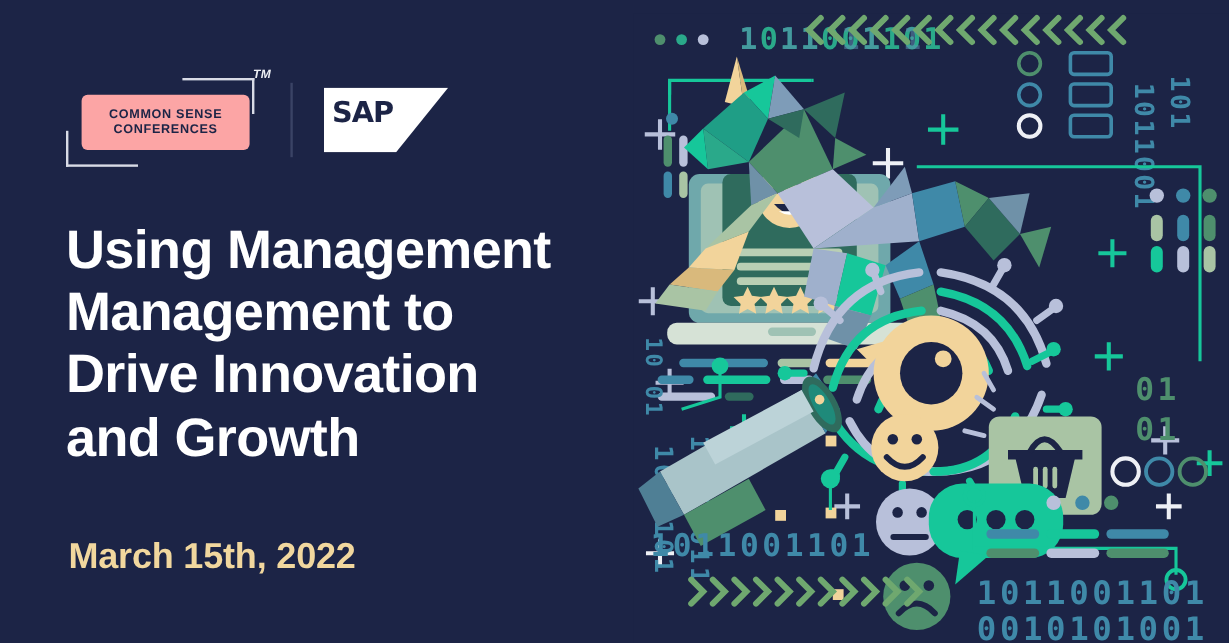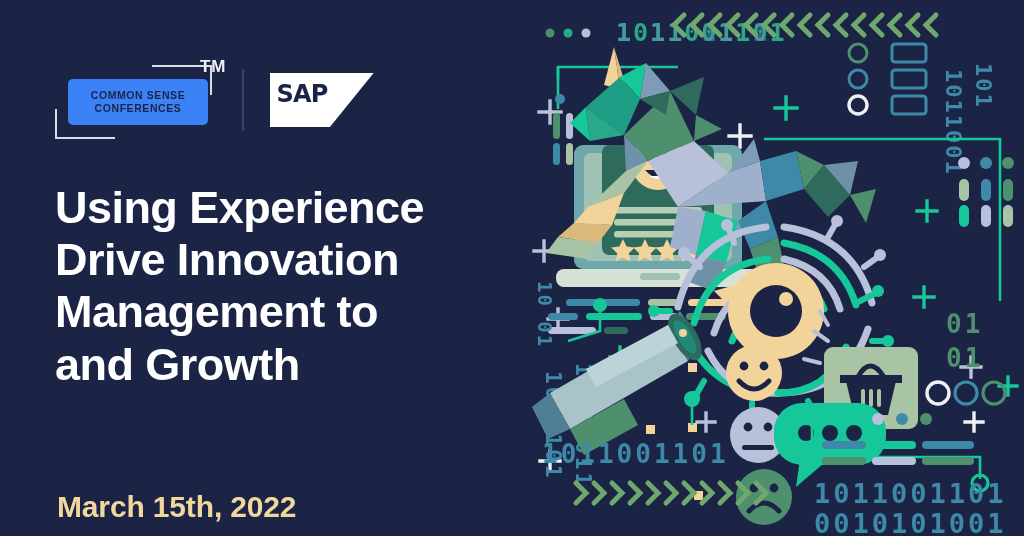--- a/index.html
+++ b/index.html
@@ -12,36 +12,36 @@
   #banner{position:relative;width:1024px;height:536px;background:#1c2446;overflow:hidden;}
 
   
   #left-panel{position:absolute;left:0;top:0;width:545px;height:536px;}
 
   #logo-row{position:absolute;left:55px;top:57px;height:86px;display:flex;align-items:center;}
 
   .cs-logo-wrap{position:relative;width:165px;height:86px;}
   .cs-plate{
     position:absolute;left:13px;top:22px;width:140px;height:46px;
-    background:#3b82f6;border-radius:5px;
+    background:#fca5a5;border-radius:5px;
     display:flex;flex-direction:column;align-items:center;justify-content:center;
   }
   .cs-l1,.cs-l2{
     color:#1c2446;font-weight:bold;letter-spacing:.055em;line-height:1.22;
     font-size:10.5px;white-space:nowrap;
   }
   .cs-bracket-tr{
     position:absolute;right:8px;top:8px;width:58px;height:28px;
     border-top:2.2px solid #d8dbe6;border-right:2.2px solid #d8dbe6;
   }
   .cs-bracket-bl{
     position:absolute;left:0px;bottom:4px;width:58px;height:28px;
     border-bottom:2.2px solid #d8dbe6;border-left:2.2px solid #d8dbe6;
   }
-  .cs-tm{position:absolute;right:-6px;top:0px;color:#eef0f5;font-size:17px;font-weight:bold;letter-spacing:.04em;}
+  .cs-tm{position:absolute;right:-6px;top:0px;color:#eef0f5;font-size:10px;font-weight:bold;letter-spacing:.04em;font-style:italic;}
 
   .logo-divider{width:1.6px;height:62px;background:#3a4365;margin:0 26px 0 22px;}
 
   .sap-logo-wrap{position:relative;width:104px;height:54px;}
   .sap-shape{
     position:absolute;left:0;top:0;width:104px;height:54px;background:#ffffff;
     -webkit-clip-path:polygon(0 0,100% 0,58% 100%,0 100%);
     clip-path:polygon(0 0,100% 0,58% 100%,0 100%);
   }
   .sap-text{
@@ -52,21 +52,21 @@
 
   #headline{
     position:absolute;left:55px;top:182px;width:480px;
     color:#ffffff;font-weight:bold;font-size:45px;line-height:1.16;
     letter-spacing:-.012em;
   }
   #headline .hl{display:block;white-space:nowrap;}
 
   #event-date{
     position:absolute;left:57px;top:447px;
-    color:#f1d79e;font-weight:bold;font-size:30px;letter-spacing:-.005em;line-height:1.1;margin-top:43px;
+    color:#f1d79e;font-weight:bold;font-size:30px;letter-spacing:-.005em;line-height:1.1;
   }
 
   
   #illustration{position:absolute;left:528px;top:11px;width:496px;height:536px;}
   #illustration svg{display:block;}
 </style>
 </head>
 <body>
 
 <div id="banner">
@@ -89,23 +89,23 @@
 
       <div class="sap-logo-wrap">
         <div class="sap-shape"></div>
         <div class="sap-text">SAP</div>
         <div class="sap-reg">®</div>
       </div>
 
     </div>
 
     <div id="headline">
-      <span class="hl">Using Experience</span>
+      <span class="hl">Using Management</span>
+      <span class="hl">Management to</span>
       <span class="hl">Drive Innovation</span>
-      <span class="hl">Management to</span>
       <span class="hl">and Growth</span>
     </div>
 
     <div id="event-date">March 15th, 2022</div>
   </div>
 
   <div id="illustration">
     <svg width="496" height="536" viewBox="0 0 496 536" xmlns="http://www.w3.org/2000/svg">
       <defs>
 

